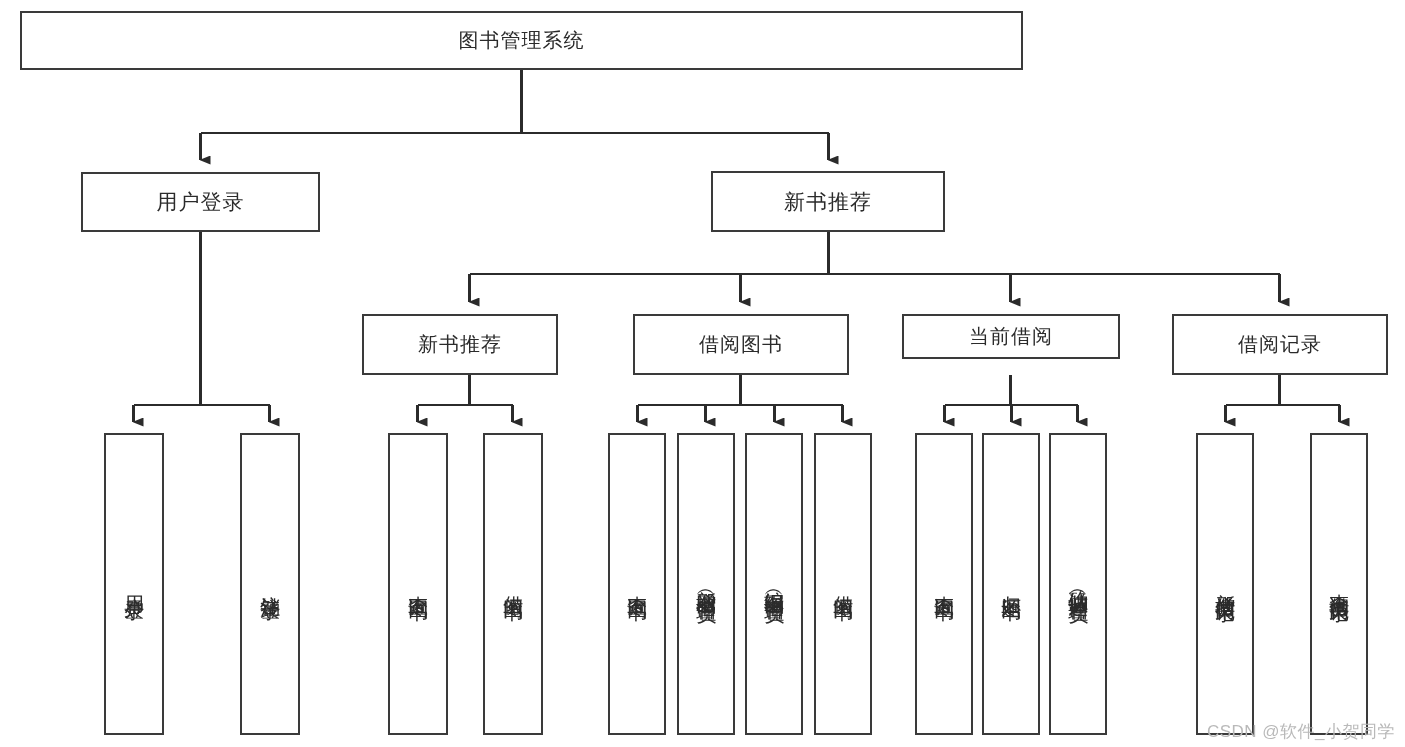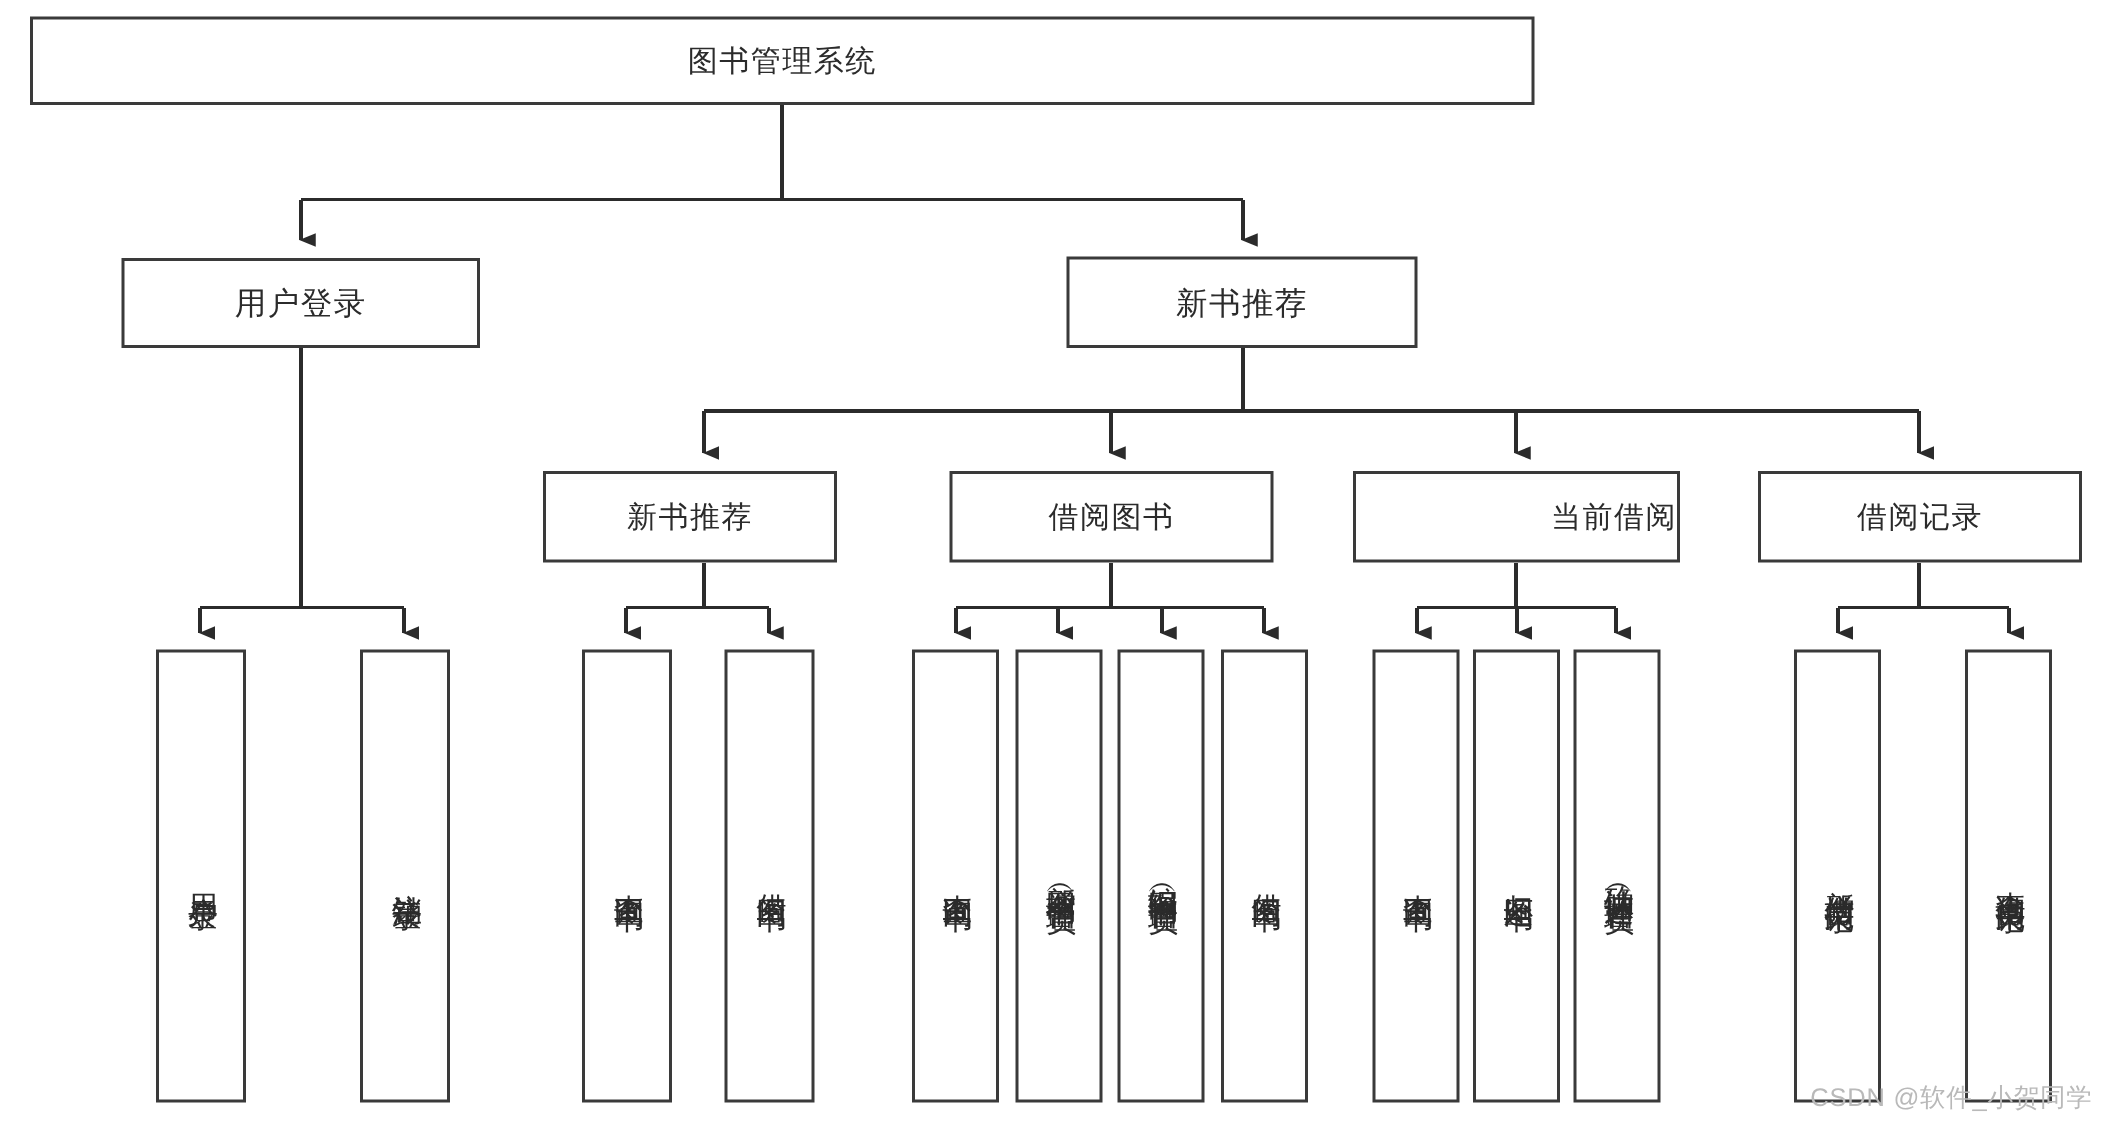--- a/index.html
+++ b/index.html
@@ -139,21 +139,21 @@
   <div class="node node-l2" style="left:711px; top:171px; width:234px; height:61px;">
     <span>新书推荐</span>
   </div>
 
   <div class="node node-l3" style="left:362px; top:314px; width:196px; height:61px;">
     <span>新书推荐</span>
   </div>
   <div class="node node-l3" style="left:633px; top:314px; width:216px; height:61px;">
     <span>借阅图书</span>
   </div>
-  <div class="node node-l3" style="left:902px; top:314px; width:218px; height:61px;justify-content:flex-end;">
+  <div class="node node-l3" style="left:902px; top:314px; width:218px; height:45px;">
     <span>当前借阅</span>
   </div>
   <div class="node node-l3" style="left:1172px; top:314px; width:216px; height:61px;">
     <span>借阅记录</span>
   </div>
 
   <div class="node node-leaf" style="left:104px; top:433px; width:60px; height:302px;">
     <span class="vtext">用户登录</span>
   </div>
   <div class="node node-leaf" style="left:240px; top:433px; width:60px; height:302px;">

